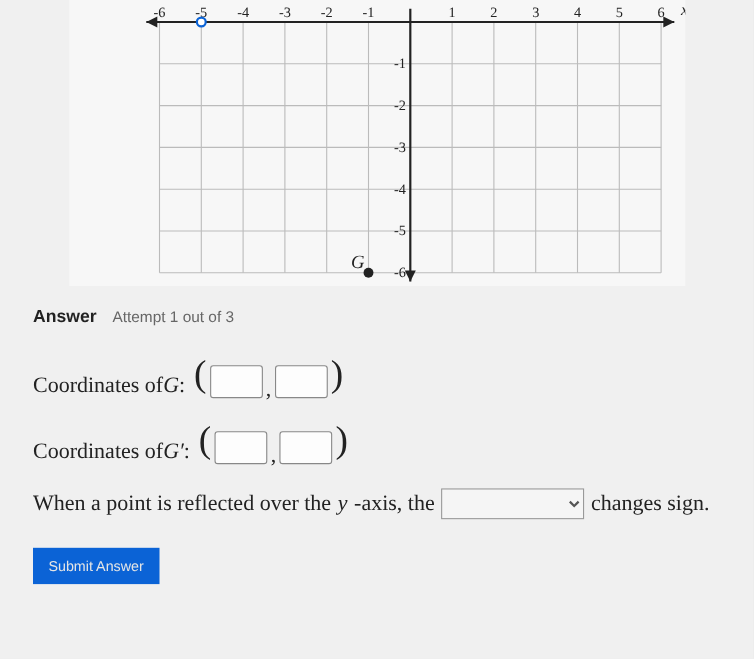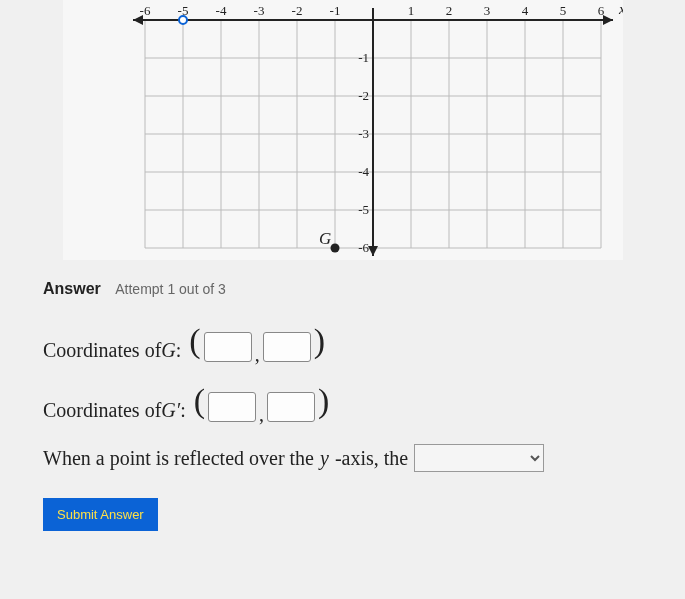--- a/index.html
+++ b/index.html
@@ -22,21 +22,21 @@
   }
   .chart-area {
     position: relative;
     width: 560px;
     height: 260px;
     margin: 0 auto;
     background: #f7f7f7;
   }
   .chart-area svg { display: block; }
   .answer-section {
-    padding: 20px 30px 0 43px;
+    padding: 20px 30px 0 30px;
   }
   .answer-head {
     font-family: Arial, Helvetica, sans-serif;
     font-size: 16px;
     margin-bottom: 26px;
   }
   .answer-head .bold { font-weight: bold; color: #222; }
   .answer-head .attempt { font-weight: normal; color: #666; margin-left: 10px; font-size: 14px; }
   .row {
     display: flex;
@@ -70,21 +70,21 @@
     width: 130px;
     height: 28px;
     border: 1px solid #999;
     background: #f5f5f5;
     font-size: 13px;
     color: #555;
     padding: 2px;
   }
   .submit-btn {
     background: #0b63d6;
-    color: #fde047;
+    color: #e5e5e5;
     border: none;
     padding: 9px 14px;
     font-size: 13px;
     font-family: Arial, sans-serif;
     cursor: pointer;
   }
   .gridline { stroke: #bbb; stroke-width: 1; }
   .axisline { stroke: #222; stroke-width: 2; }
   .ticklabel { font: 13px Georgia, serif; fill: #222; }
   .xlabel { font: italic 15px Georgia, serif; fill: #222; }
@@ -188,18 +188,19 @@
       <span class="paren">)</span>
     </div>
 
     <div class="sentence">
       <span>When a point is reflected over the </span>
       <span class="ital">y</span>
       <span>-axis, the</span>
       <select class="dropdown">
         <option></option>
       </select>
+      <span>changes sign.</span>
     </div>
 
     <button class="submit-btn">Submit Answer</button>
   </div>
 
 </div>
 
 </body></html>

